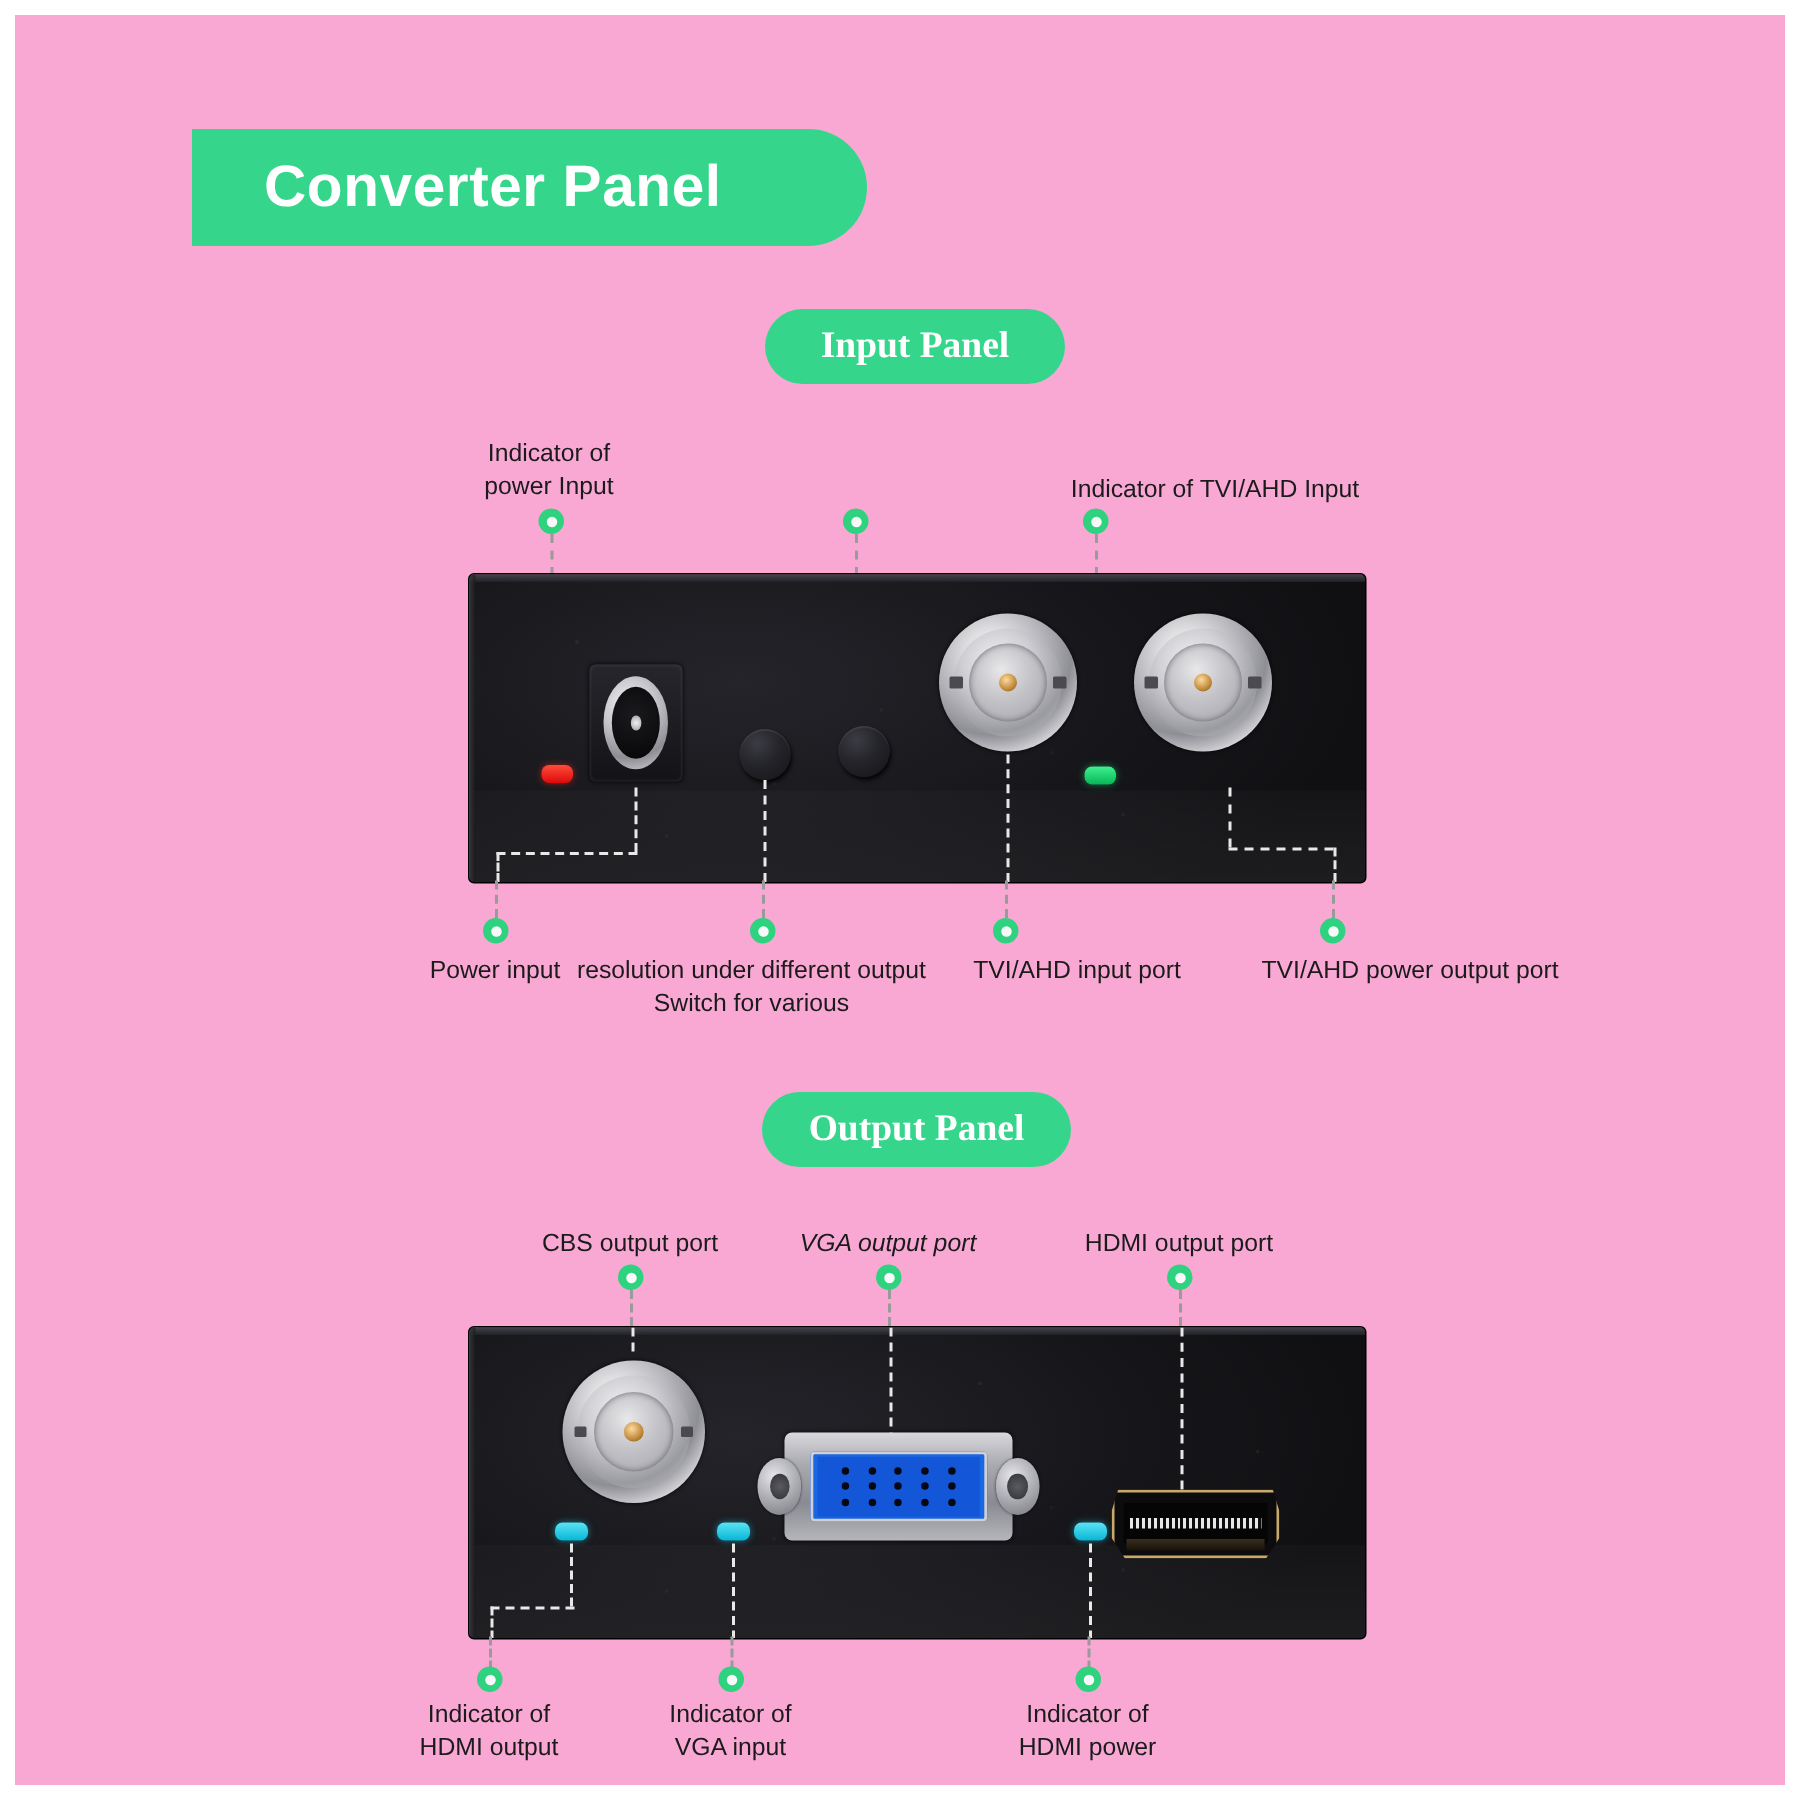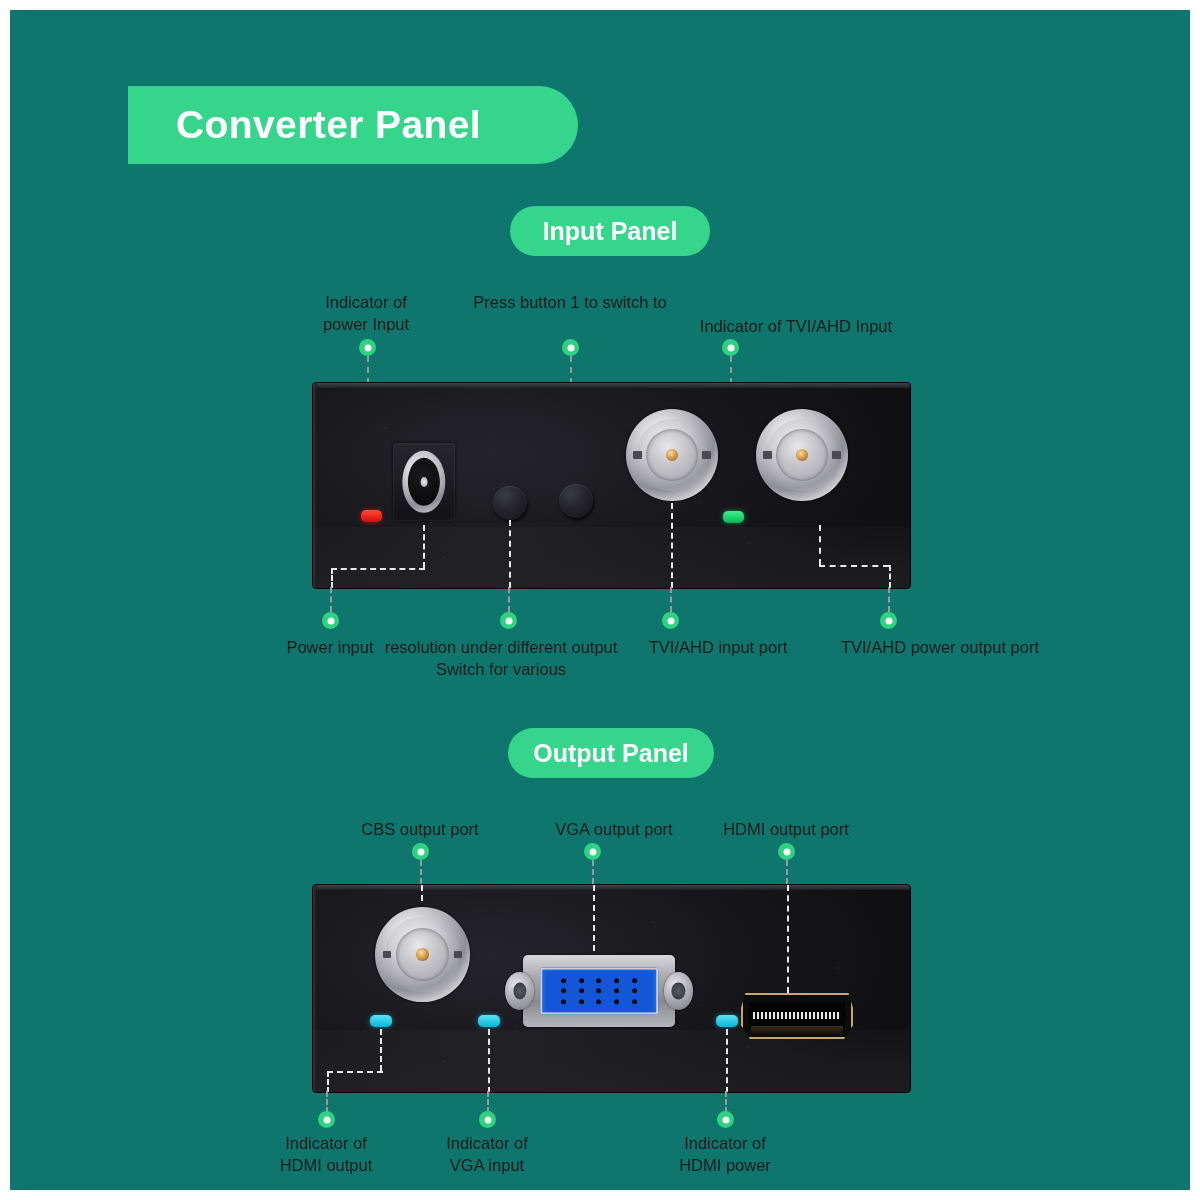--- a/index.html
+++ b/index.html
@@ -5,21 +5,21 @@
   html,body{margin:0;padding:0;}
   body{
     width:1200px;height:1200px;
     background:#ffffff;
     font-family:"Liberation Sans", sans-serif;
     overflow:hidden;
   }
   #page{
     position:relative;
     width:1200px;height:1200px;
-    background:#0f766e;
+    background:#f9a8d4;
     box-sizing:border-box;
     border:10px solid #ffffff;
   }
 
   
   .title-banner{
     position:absolute;left:118px;top:76px;
     width:450px;height:78px;
     background:#35d68c;
     border-radius:0 39px 39px 0;
@@ -35,20 +35,21 @@
 
   
   .pill{
     position:absolute;
     background:#35d68c;
     border-radius:26px;
     height:50px;
     display:flex;align-items:center;justify-content:center;
     color:#ffffff;font-size:25px;font-weight:bold;
     white-space:nowrap;
+    font-family:Liberation Serif, serif;
   }
   #pill-input{left:500px;top:196px;width:200px;}
   #pill-output{left:498px;top:718px;width:206px;text-align:center;}
 
   
   .label{
     position:absolute;
     color:#1b1b1b;
     font-size:16.5px;
     line-height:22px;
@@ -282,23 +283,22 @@
 
   <div class="pill" id="pill-input">
     <span>Input Panel</span>
   </div>
 
   <div class="label" style="left:256px;top:281px;width:200px;">
     <div>Indicator of</div>
     <div>power Input</div>
   </div>
   <div class="label" style="left:420px;top:281px;width:280px;">
-    <div>Press button 1 to switch to</div>
-  </div>
-  <div class="label" style="left:676px;top:305px;width:220px;">
+  </div>
+  <div class="label" style="left:690px;top:305px;width:220px;">
     <div>Indicator of TVI/AHD Input</div>
   </div>
 
   <div class="marker" style="left:349px;top:329px;"></div>
   <div class="marker" style="left:552px;top:329px;"></div>
   <div class="marker" style="left:712px;top:329px;"></div>
 
   <div class="vline" style="left:357px;top:346px;height:28px;"></div>
   <div class="vline white" style="left:357px;top:374px;height:132px;"></div>
   <div class="vline" style="left:560px;top:346px;height:28px;"></div>
@@ -377,21 +377,21 @@
     <div>TVI/AHD power output port</div>
   </div>
 
   <div class="pill" id="pill-output">
     <span>Output Panel</span>
   </div>
 
   <div class="label" style="left:330px;top:808px;width:160px;">
     <div>CBS output port</div>
   </div>
-  <div class="label" style="left:524px;top:808px;width:160px;">
+  <div class="label" style="left:502px;top:808px;width:160px;font-style:italic;">
     <div>VGA output port</div>
   </div>
   <div class="label" style="left:696px;top:808px;width:160px;">
     <div>HDMI output port</div>
   </div>
 
   <div class="marker" style="left:402px;top:833px;"></div>
   <div class="marker" style="left:574px;top:833px;"></div>
   <div class="marker" style="left:768px;top:833px;"></div>
 

